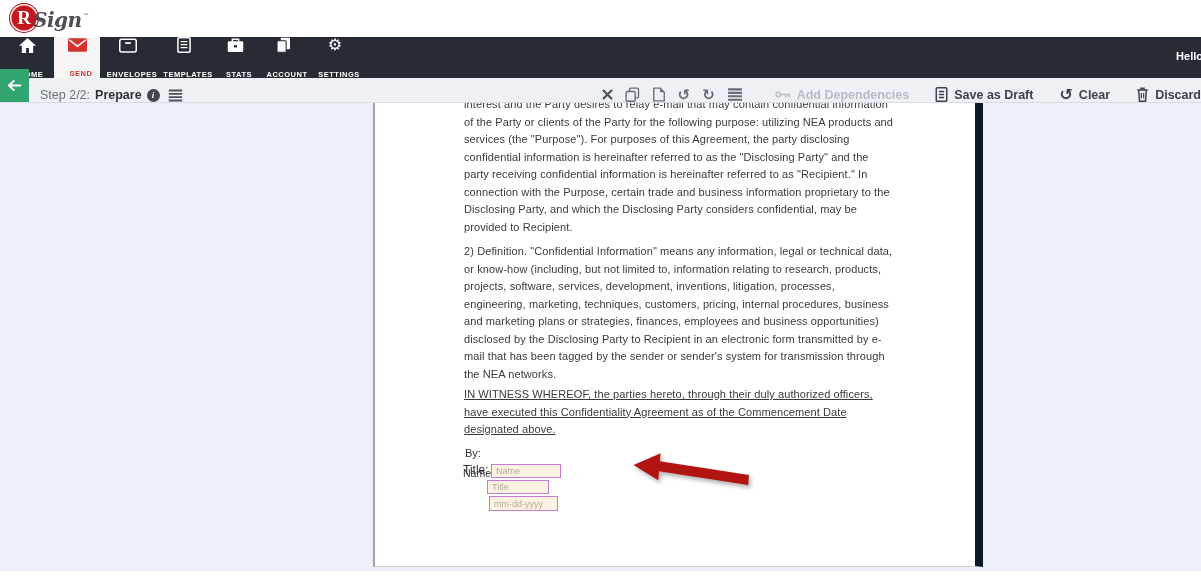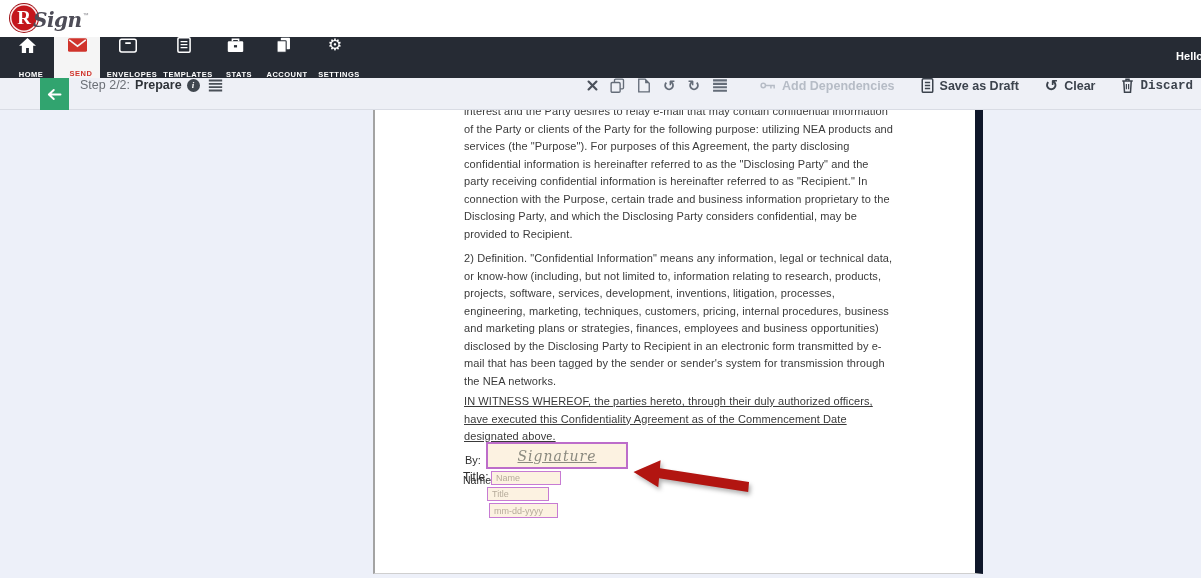--- a/index.html
+++ b/index.html
@@ -25,39 +25,39 @@
   .nav-item .nav-label { font-size:7.5px; font-weight:bold; letter-spacing:.5px; color:#fff; margin-top:17px;padding-left:8px; }
   .ni-home{width:54px;} .ni-send{width:46px;} .ni-envelopes{width:56px;} .ni-templates{width:56px;}
   .ni-stats{width:46px;} .ni-account{width:50px;} .ni-settings{width:54px;}
   .nav-item.active { background:#f5f5f5; }
   .nav-item.active .nav-ic { color:#d0342c; }
   .nav-item.active .nav-label { color:#d0342c; }
   .gear-glyph { font-size:16px; line-height:16px; }
   .nav-greeting { position:absolute; right:-2px; top:13px; color:#fff; font-size:11px; font-weight:bold; }
 
   
-  .toolbar { height:32px; background:#eef0f6; border-bottom:1px solid #d9dce4;
-    display:flex; align-items:flex-start; position:relative;padding-left:40px; }
+  .toolbar { height:25px; background:#eef0f6; border-bottom:1px solid #d9dce4;
+    display:flex; align-items:flex-end; position:relative; }
   .back-btn { width:29px; height:33px; background:#31a46f; display:flex; align-items:center;
     justify-content:center; cursor:pointer; flex:0 0 auto; }
   .step-info { display:flex; align-items:center; margin-left:11px; font-size:12.5px; color:#6b6f76; gap:5px; }
   .step-name { font-weight:bold; color:#2e3238; }
   .info-badge { width:13px; height:13px; border-radius:50%; background:#40474f; color:#fff;
     font-family:"Liberation Serif",serif; font-size:9px; font-weight:bold; font-style:italic;
     display:flex; align-items:center; justify-content:center; cursor:pointer; }
   .list-ic { cursor:pointer; display:flex; margin-left:3px; }
 
   .tb-right { margin-left:auto; display:flex; align-items:center; }
   .icon-cluster { display:flex; align-items:center; gap:12px; color:#646c78; margin-right:32px; }
   .icon-cluster .tbi { cursor:pointer; display:flex; align-items:center; }
   .glyph-undo, .glyph-redo { font-size:15px; font-weight:bold; line-height:14px; font-family:"DejaVu Sans",sans-serif; }
   .tb-btn { display:flex; align-items:center; gap:6px; font-size:12.5px; font-weight:bold;
     color:#3c434d; cursor:pointer; margin-right:26px; }
   .tb-btn.disabled { color:#b6bcc6; cursor:default; }
-  .tb-btn:last-child { margin-right:8px;font-family:Liberation Mono, monospace; }
+  .tb-btn:last-child { margin-right:0; }
   .clear-glyph { font-size:16px; font-weight:bold; line-height:14px; font-family:"DejaVu Sans",sans-serif; }
 
   
   .main-area { height:468px; background:#edf0f9; position:relative; overflow:hidden; }
   .doc-page { position:absolute; left:373px; top:0; width:610px; height:464px; background:#fff;
     border-left:2px solid #a3a3a3; border-right:8px solid #0f172a; border-bottom:1px solid #cfcfcf; }
   .doc-par { position:absolute; left:89px; width:432px; font-size:11px; line-height:17.5px;
     color:#3a3a3a; letter-spacing:.1px; }
   .par-1 { top:-7px; }
   .par-2 { top:140px; }
@@ -254,23 +254,20 @@
 </div>
 
 <div class="main-area">
   <div class="doc-page">
 
     <p class="doc-par par-1">interest and the Party desires to relay e-mail that may contain confidential information of the Party or clients of the Party for the following purpose: utilizing NEA products and services (the "Purpose").  For purposes of this Agreement, the party disclosing confidential information is hereinafter referred to as the "Disclosing Party" and the party receiving confidential information is hereinafter referred to as "Recipient."  In connection with the Purpose, certain trade and business information proprietary to the Disclosing Party, and which the Disclosing Party considers confidential, may be provided to Recipient.</p>
     <p class="doc-par par-2">2) Definition.  "Confidential Information" means any information, legal or technical data, or know-how (including, but not limited to, information relating to research, products, projects, software, services, development, inventions, litigation, processes, engineering, marketing, techniques, customers, pricing, internal procedures, business and marketing plans or strategies, finances, employees and business opportunities) disclosed by the Disclosing Party to Recipient in an electronic form transmitted by e-mail that has been tagged by the sender or sender's system for transmission through the NEA networks.</p>
     <p class="doc-par par-3">IN WITNESS WHEREOF, the parties hereto, through their duly authorized officers, have executed this Confidentiality Agreement as of the Commencement Date designated above.</p>
 
     <span class="fld-label by-label">By:</span>
-    <div class="sig-box">
-      <span class="sig-text">Signature</span>
-    </div>
 
     <span class="fld-label name-label">Name:</span>
     <input class="fld-input name-input" placeholder="Name" style="">
 
     <span class="fld-label title-label">Title:</span>
     <input class="fld-input title-input" placeholder="Title" style="">
 
     <span class="fld-label date-label">Date:</span>
     <input class="fld-input date-input" placeholder="mm-dd-yyyy" style="">
 

